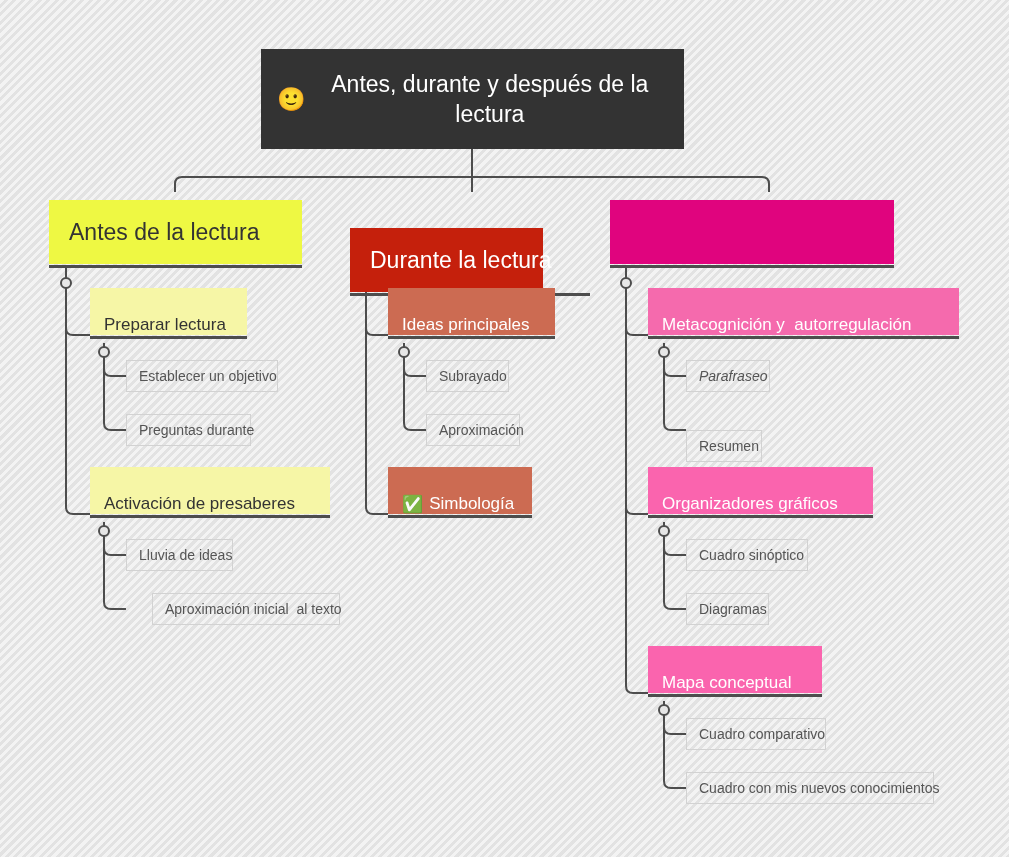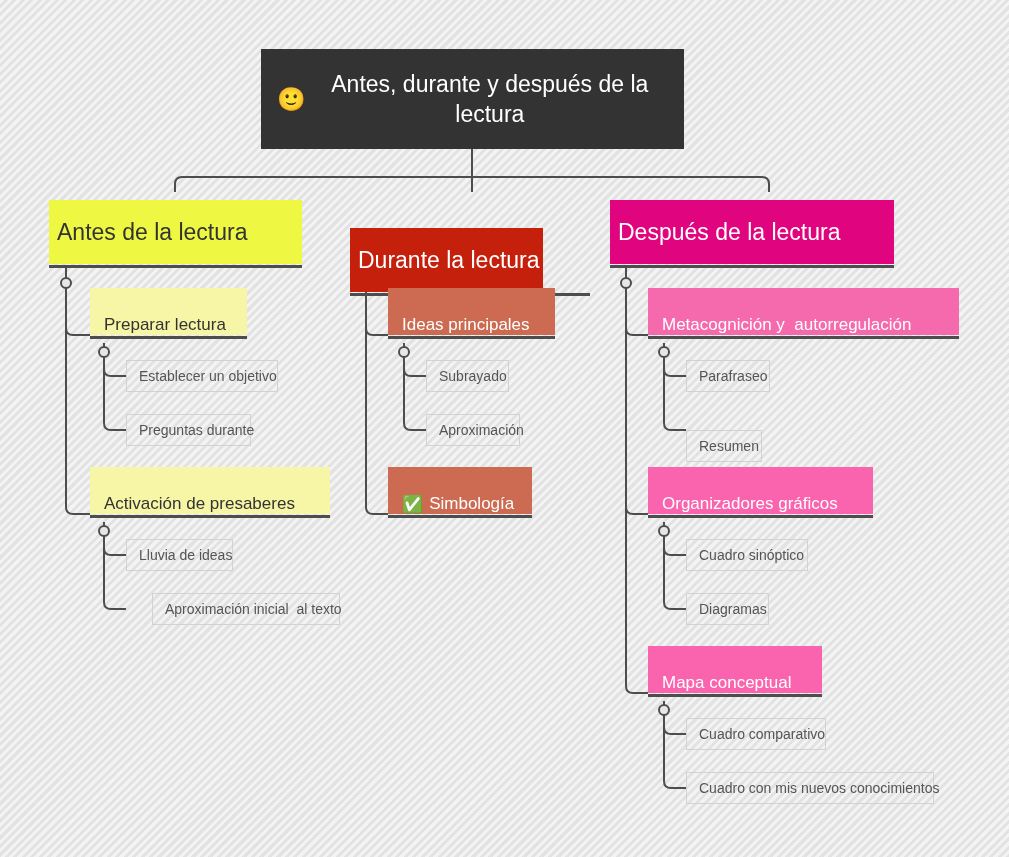--- a/index.html
+++ b/index.html
@@ -72,21 +72,21 @@
     line-height: 30px;
     text-align: center;
     justify-content: center;
     white-space: normal;
     padding: 8px 16px;
   }
 
   
   .n-l1 {
     font-size: 23px;
-    padding: 0 8px;
+    padding: 0 20px;
   }
   .n-yellow { background: #eef843; color: #333333; }
   .n-red    { background: #c5200c; color: #ffffff; }
   .n-magenta{ background: #e0047e; color: #ffffff; }
 
   
   .n-l2 {
     font-size: 17px;
     padding: 0 14px;
     align-items: flex-end;
@@ -207,21 +207,20 @@
     <span>Antes de la lectura</span>
     <span class="bar" style="width:253px;"></span>
   </div>
 
   <div class="node n-l1 n-red" style="left:350px; top:184px; width:193px; height:64px;margin-top:44px;">
     <span>Durante la lectura</span>
     <span class="bar" style="width:240px;"></span>
   </div>
 
   <div class="node n-l1 n-magenta" style="left:610px; top:200px; width:284px; height:64px;">
-    <span>Después de la lectura</span>
     <span class="bar" style="width:284px;"></span>
   </div>
 
   <div class="node n-l2 n-paleyellow" style="left:90px; top:288px; width:157px; height:47px;">
     <span>Preparar lectura</span>
     <span class="bar" style="width:157px;"></span>
   </div>
 
   <div class="node n-l2 n-paleyellow" style="left:90px; top:467px; width:240px; height:47px;">
     <span>Activación de presaberes</span>
@@ -267,21 +266,21 @@
     <span>Aproximación inicial  al texto</span>
   </div>
 
   <div class="node n-leaf" style="left:426px; top:360px; width:83px; height:32px;">
     <span>Subrayado</span>
   </div>
   <div class="node n-leaf" style="left:426px; top:414px; width:94px; height:32px;">
     <span>Aproximación</span>
   </div>
 
-  <div class="node n-leaf" style="left:686px; top:360px; width:84px; height:32px;">
+  <div class="node n-leaf" style="left:686px; top:360px; width:84px; height:32px;font-style:italic;">
     <span>Parafraseo</span>
   </div>
   <div class="node n-leaf" style="left:686px; top:414px; width:76px; height:32px;margin-top:16px;">
     <span>Resumen</span>
   </div>
 
   <div class="node n-leaf" style="left:686px; top:539px; width:122px; height:32px;">
     <span>Cuadro sinóptico</span>
   </div>
   <div class="node n-leaf" style="left:686px; top:593px; width:83px; height:32px;">

